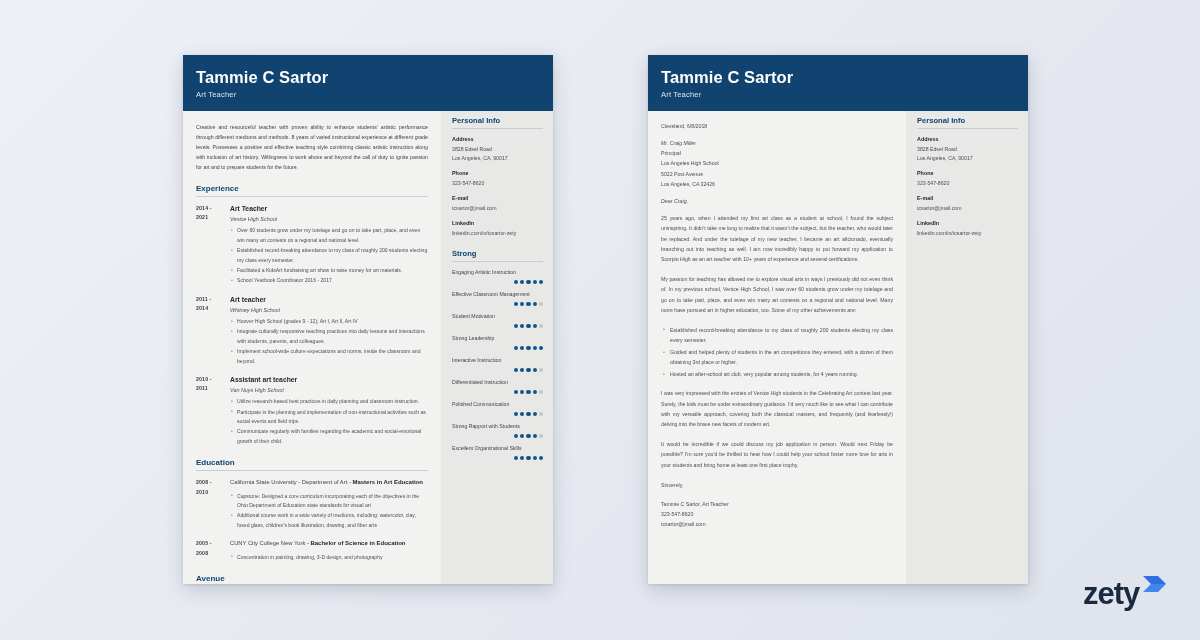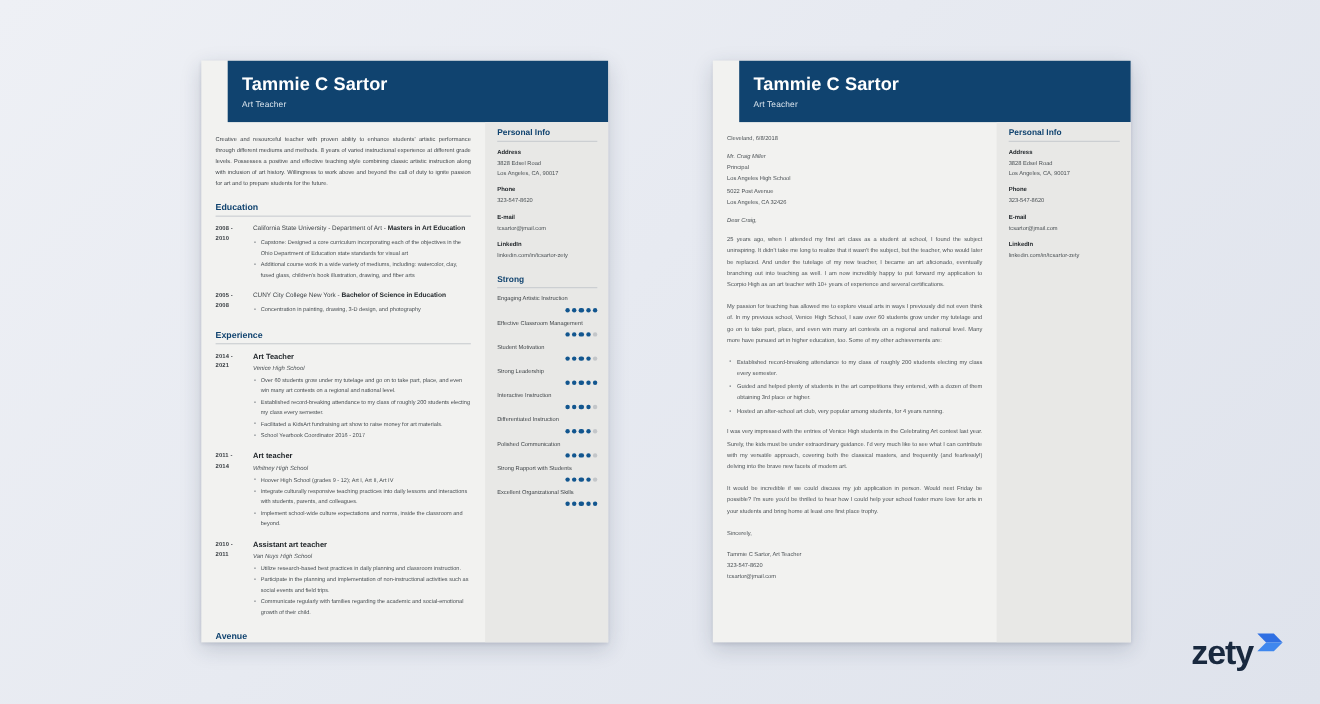--- a/index.html
+++ b/index.html
@@ -15,21 +15,21 @@
   .page {
     position: absolute; top: 55px; background: #f2f2f0;
     box-shadow: 0 6px 18px rgba(30,45,70,.18), 0 1px 3px rgba(30,45,70,.12);
     display: flex; flex-direction: column; overflow: hidden;
   }
   .page-resume { left: 183px; width: 370px; height: 529px; }
   .page-letter { left: 648px; width: 380px; height: 529px; }
 
   .doc-header {
     background: #10436f; color: #fff;
-    padding: 13px 0 12px 13px; flex: 0 0 auto; margin-left: 24px;
+    padding: 13px 0 12px 13px; flex: 0 0 auto;
   }
   .doc-name {
     font-size: 16.5px; font-weight: bold; letter-spacing: .1px; line-height: 1.1;
   }
   .doc-role {
     font-size: 7.6px; margin-top: 4px; color: #dbe5ee; letter-spacing: .15px;
   }
 
   .doc-body { display: flex; flex: 1 1 auto; min-height: 0; }
   .col-main { padding: 12px 13px 0 13px; }
@@ -118,45 +118,20 @@
   <div class="page page-resume">
     <div class="doc-header">
       <div class="doc-name">Tammie C Sartor</div>
       <div class="doc-role">Art Teacher</div>
     </div>
     <div class="doc-body">
       <div class="col-main">
         <div class="summary">Creative and resourceful teacher with proven ability to enhance students' artistic performance through different mediums and methods. 8 years of varied instructional experience at different grade levels.  Possesses a positive and effective teaching style combining classic artistic instruction along with inclusion of art history.  Willingness to work above and beyond the call of duty to ignite passion for art and to prepare students for the future.</div>
 
         <div class="sect">
-          <div class="sect-title">Education</div>
-          <div id="edu-list">
-              <div class="entry">
-                <div class="entry-date">2008 -<br>2010</div>
-                <div class="entry-body">
-                  <div class="entry-title-edu">California State University - Department of Art - <b>Masters in Art Education</b></div>
-                  <ul class="bullets">
-                    <li>Capstone: Designed a core curriculum incorporating each of the objectives in the Ohio Department of Education state standards for visual art</li>
-                    <li>Additional course work in a wide variety of mediums, including: watercolor, clay, fused glass, children's book illustration, drawing, and fiber arts</li>
-                  </ul>
-                </div>
-              </div>
-              <div class="entry">
-                <div class="entry-date">2005 -<br>2008</div>
-                <div class="entry-body">
-                  <div class="entry-title-edu">CUNY City College New York  - <b>Bachelor of Science in Education</b></div>
-                  <ul class="bullets">
-                    <li>Concentration in painting, drawing, 3-D design, and photography</li>
-                  </ul>
-                </div>
-              </div>
-            </div>
-        </div>
-
-        <div class="sect">
           <div class="sect-title">Experience</div>
           <div id="exp-list">
               <div class="entry">
                 <div class="entry-date">2014 -<br>2021</div>
                 <div class="entry-body">
                   <div class="entry-title">Art Teacher</div>
                   <div class="entry-sub">Venice High School</div>
                   <ul class="bullets">
                     <li>Over 60 students grow under my tutelage and go on to take part, place, and even win many art contests on a regional and national level.</li>
                     <li>Established record-breaking attendance to my class of roughly 200 students electing my class every semester.</li>
@@ -179,20 +154,45 @@
               </div>
               <div class="entry">
                 <div class="entry-date">2010 -<br>2011</div>
                 <div class="entry-body">
                   <div class="entry-title">Assistant art teacher</div>
                   <div class="entry-sub">Van Nuys High School</div>
                   <ul class="bullets">
                     <li>Utilize research-based best practices in daily planning and classroom instruction.</li>
                     <li>Participate in the planning and implementation of non-instructional activities such as social events and field trips.</li>
                     <li>Communicate regularly with families regarding the academic and social-emotional growth of their child.</li>
+                  </ul>
+                </div>
+              </div>
+            </div>
+        </div>
+
+        <div class="sect">
+          <div class="sect-title">Education</div>
+          <div id="edu-list">
+              <div class="entry">
+                <div class="entry-date">2008 -<br>2010</div>
+                <div class="entry-body">
+                  <div class="entry-title-edu">California State University - Department of Art - <b>Masters in Art Education</b></div>
+                  <ul class="bullets">
+                    <li>Capstone: Designed a core curriculum incorporating each of the objectives in the Ohio Department of Education state standards for visual art</li>
+                    <li>Additional course work in a wide variety of mediums, including: watercolor, clay, fused glass, children's book illustration, drawing, and fiber arts</li>
+                  </ul>
+                </div>
+              </div>
+              <div class="entry">
+                <div class="entry-date">2005 -<br>2008</div>
+                <div class="entry-body">
+                  <div class="entry-title-edu">CUNY City College New York  - <b>Bachelor of Science in Education</b></div>
+                  <ul class="bullets">
+                    <li>Concentration in painting, drawing, 3-D design, and photography</li>
                   </ul>
                 </div>
               </div>
             </div>
         </div>
 
         <div class="sect">
           <div class="sect-title">Avenue</div>
 
         </div>

